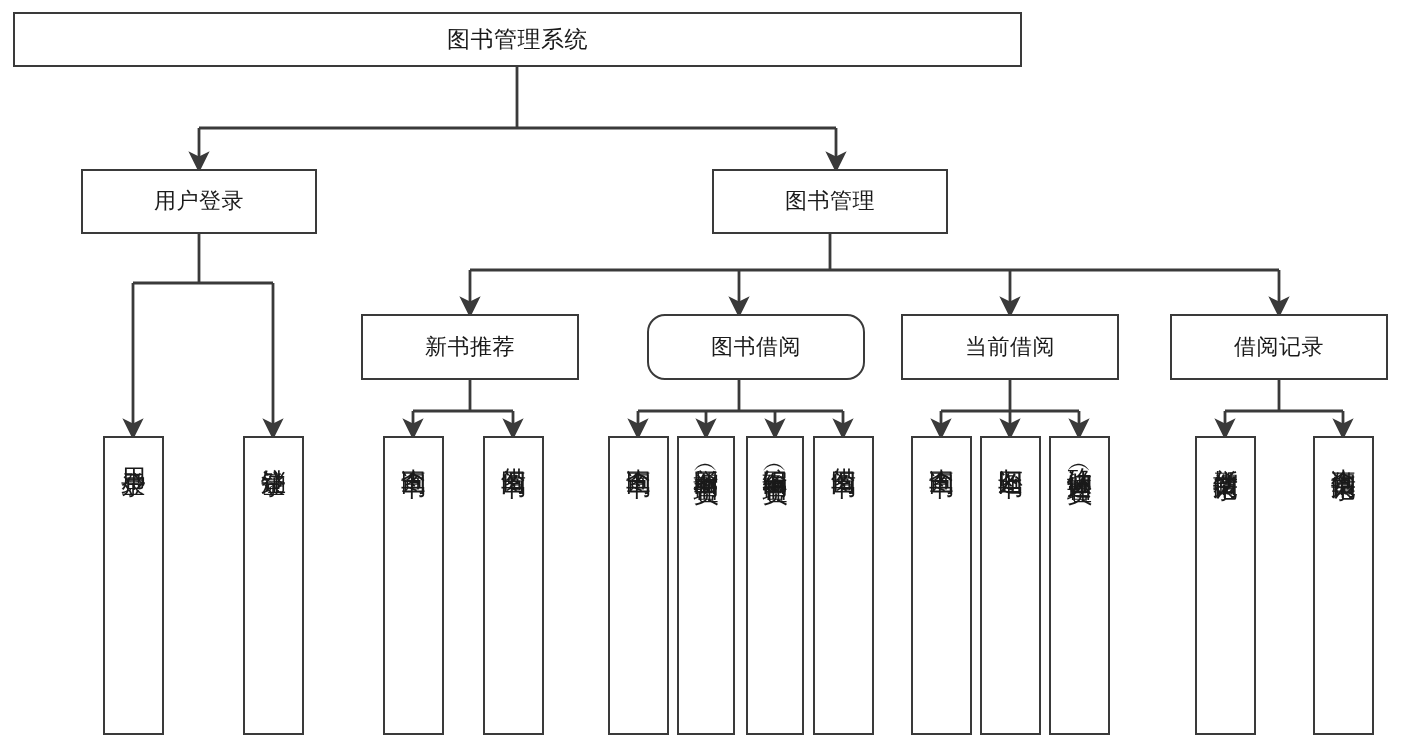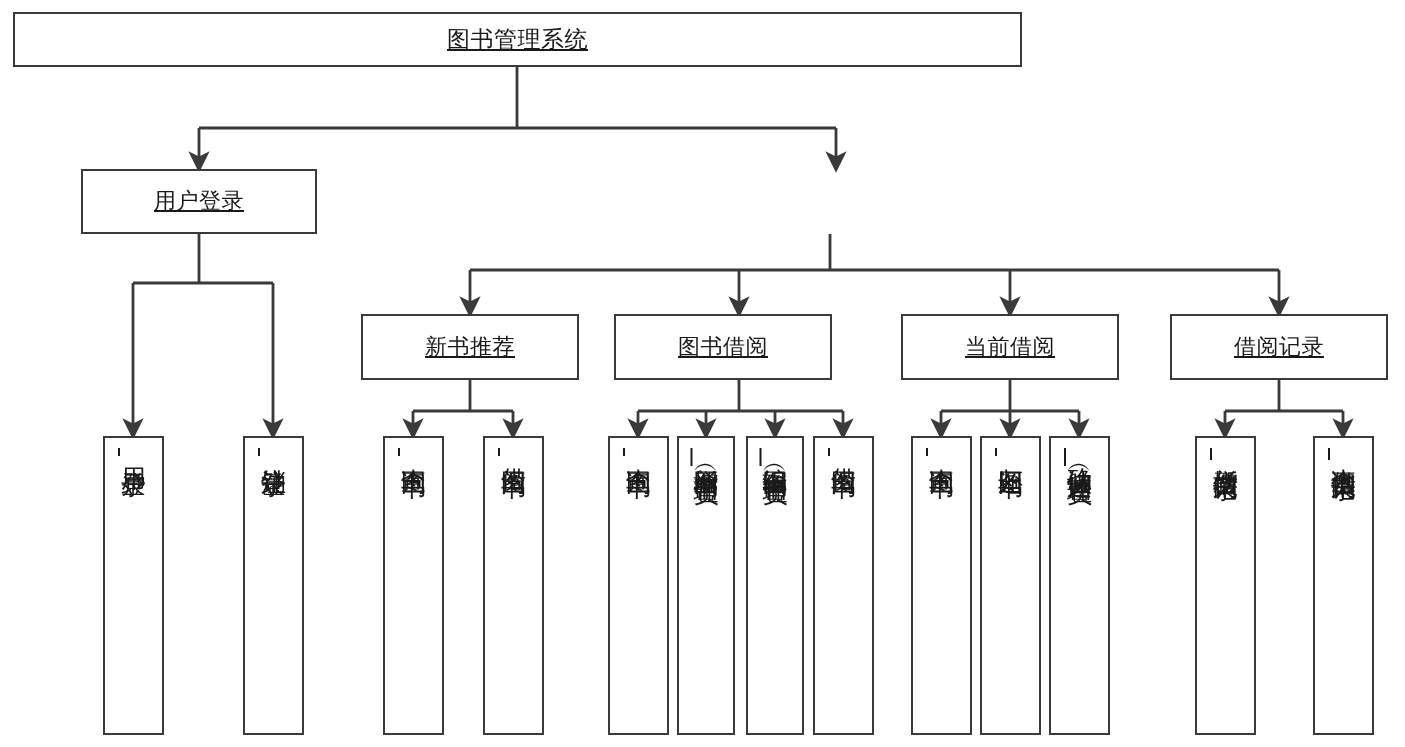--- a/index.html
+++ b/index.html
@@ -35,21 +35,20 @@
     display: flex;
     align-items: center;
     justify-content: center;
     text-align: center;
   }
   .node .node-label {
     display: block;
     line-height: 1.22;
     color: #1a1a1a;
     letter-spacing: 0.5px;
-    text-decoration: underline;
   }
   
   .node.level-root {
     left: 13px;
     top: 12px;
     width: 1009px;
     height: 55px;
   }
   .node.level-root .node-label {
     font-size: 23px;
@@ -68,21 +67,21 @@
   
   .node.level-2 {
     width: 218px;
     height: 66px;
     top: 314px;
   }
   .node.level-2 .node-label {
     font-size: 22px;
   }
   #node-new-book-rec { left: 361px; }
-  #node-book-borrow { left: 614px; }
+  #node-book-borrow { left: 647px; border-radius: 18px; }
   #node-current-borrow { left: 901px; }
   #node-borrow-record { left: 1170px; }
   
   .node.leaf {
     top: 436px;
     height: 299px;
     align-items: flex-start;
     justify-content: center;
     padding-top: 10px;
   }
@@ -161,20 +160,23 @@
     </g>
   </svg>
 
   <div class="node level-root" id="node-root">
     <span class="node-label">图书管理系统</span>
   </div>
 
   <div class="node level-1" id="node-user-login">
     <span class="node-label">用户登录</span>
   </div>
+  <div class="node level-1" id="node-book-manage">
+    <span class="node-label">图书管理</span>
+  </div>
 
   <div class="node level-2" id="node-new-book-rec">
     <span class="node-label">新书推荐</span>
   </div>
   <div class="node level-2" id="node-book-borrow">
     <span class="node-label">图书借阅</span>
   </div>
   <div class="node level-2" id="node-current-borrow">
     <span class="node-label">当前借阅</span>
   </div>

